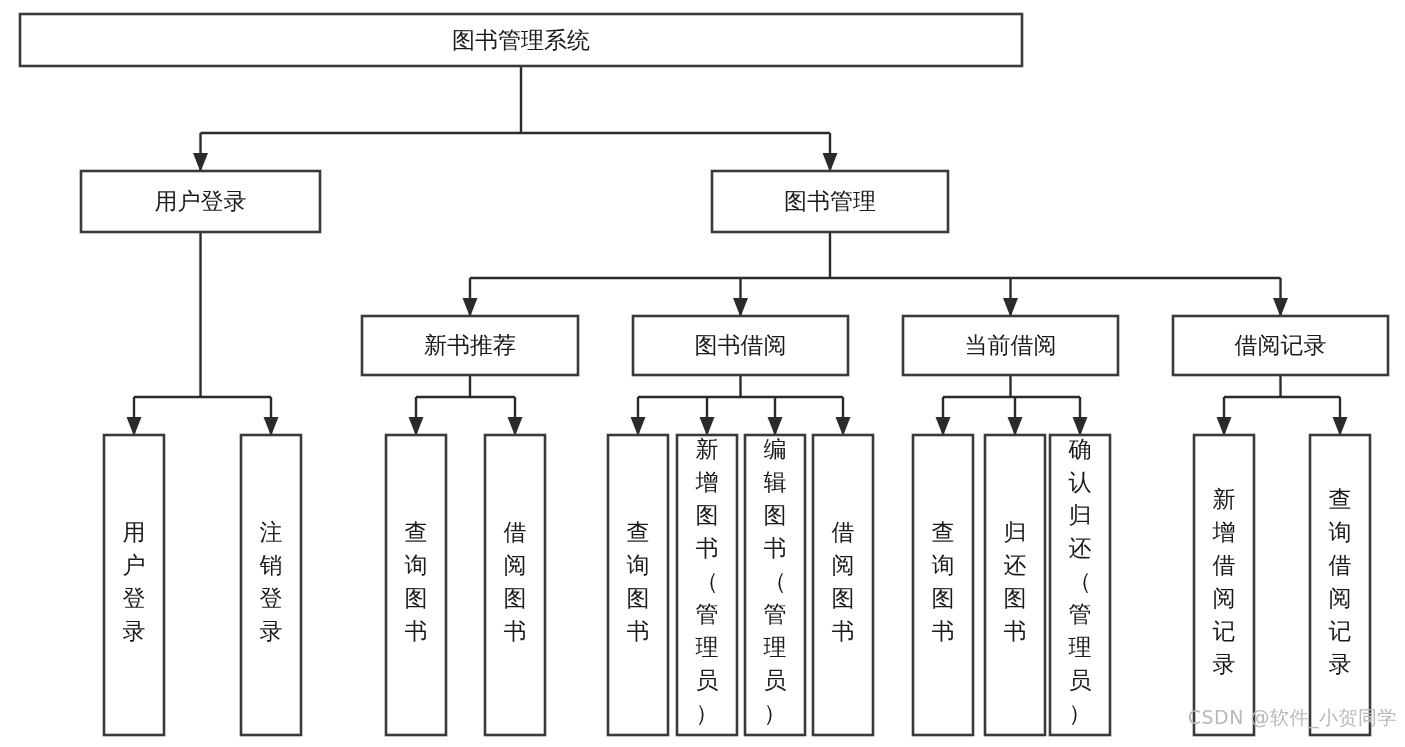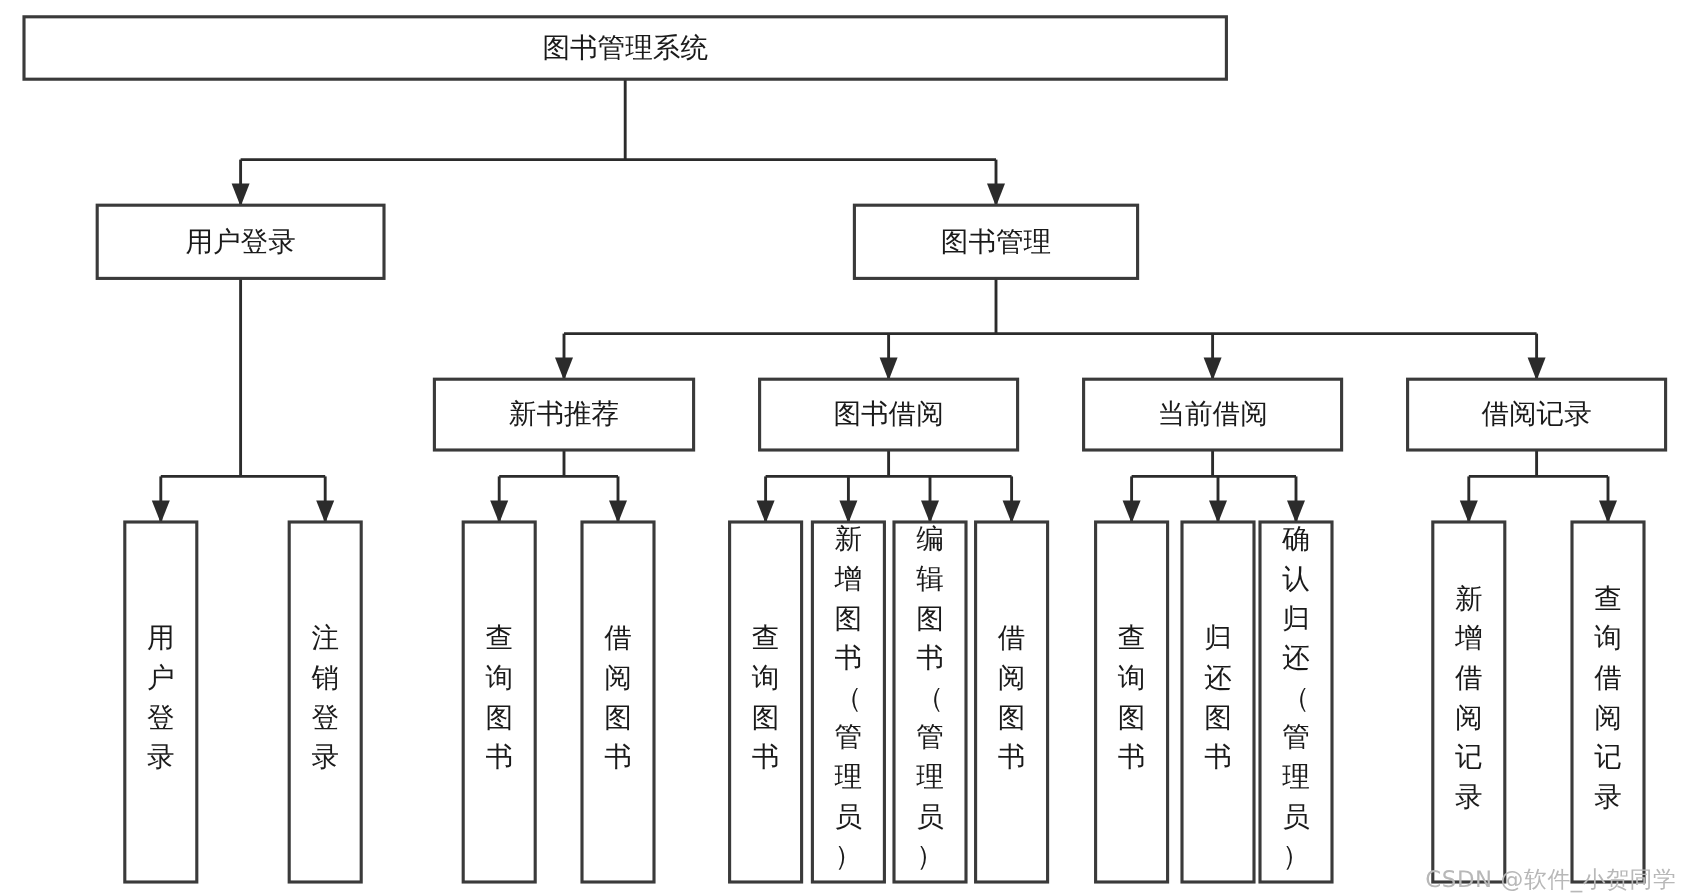--- a/index.html
+++ b/index.html
@@ -16,21 +16,21 @@
     font-family:"DejaVu Sans","Liberation Sans",sans-serif;
     fill:#1a1a1a;font-size:23px;
     dominant-baseline:middle;text-anchor:middle;
   }
   .leaf-label{
     font-family:"DejaVu Sans","Liberation Sans",sans-serif;
     fill:#1a1a1a;font-size:23px;
     text-anchor:middle;
   }
   .watermark{
-    position:absolute;right:8px;bottom:1px;
+    position:absolute;right:8px;bottom:16px;
     font-family:"DejaVu Sans","Liberation Sans",sans-serif;
     font-size:19px;color:#b8b8b8;letter-spacing:.5px;
     white-space:nowrap;user-select:none;
   }
 </style>
 </head>
 <body>
 
 <svg id="diagram" viewBox="0 0 1405 747" xmlns="http://www.w3.org/2000/svg">
   <g id="edges-layer">

